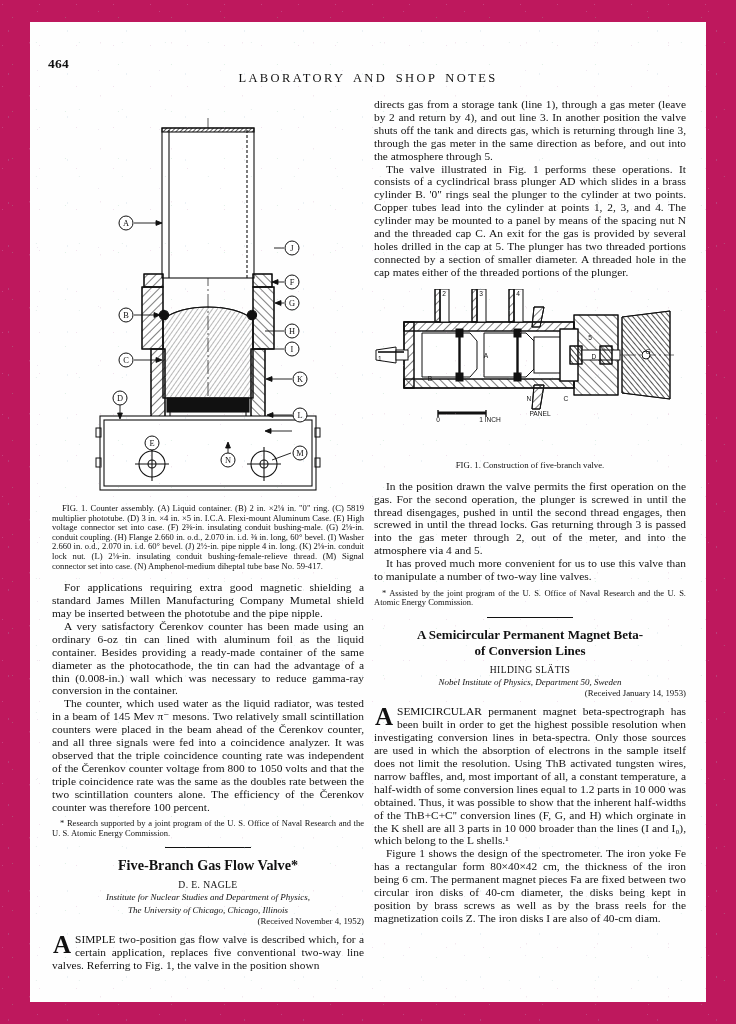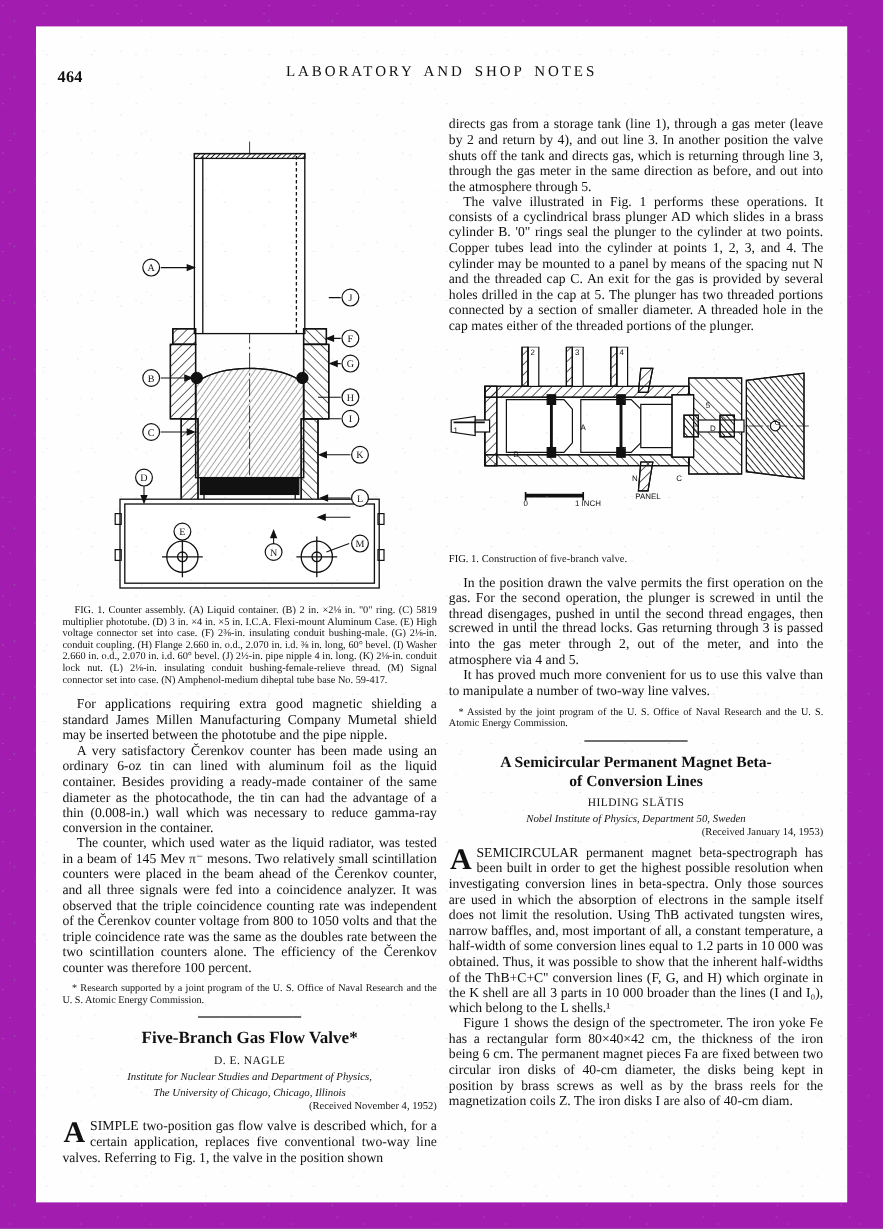--- a/index.html
+++ b/index.html
@@ -5,21 +5,21 @@
   html, body {
     margin: 0;
     padding: 0;
     background: #888;
   }
   #page {
     position: relative;
     width: 736px;
     height: 1024px;
     margin: 0 auto;
-    background: #a21caf;
+    background: #be185d;
     overflow: hidden;
     font-family: "Liberation Serif", "DejaVu Serif", serif;
     color: #111;
   }
   
   #page::before {
     content: "";
     position: absolute;
     inset: 0;
     pointer-events: none;
@@ -45,21 +45,21 @@
   
   .pagenum {
     position: absolute;
     left: 18px; top: 34px;
     font-size: 13.5px;
     font-weight: bold;
     letter-spacing: .2px;
   }
   .runhead {
     position: absolute;
-    left: 0; right: 0; top: 30px;
+    left: 0; right: 0; top: 49px;
     text-align: center;
     font-size: 12.5px;
     letter-spacing: 2.4px;
     word-spacing: 3px;
   }
 
   
   .col {
     position: absolute;
     top: 76px;
@@ -81,20 +81,21 @@
 
   .caption {
     font-size: 8.6px;
     line-height: 9.6px;
     text-align: justify;
     margin: 0;
     text-indent: 10px;
   }
   .figcap {
     font-size: 8.8px;
+    text-align: center;
     margin: 0;
   }
 
   .footnote {
     font-size: 8.5px;
     line-height: 9.5px;
     text-align: justify;
     margin: 0;
     text-indent: 8px;
   }

